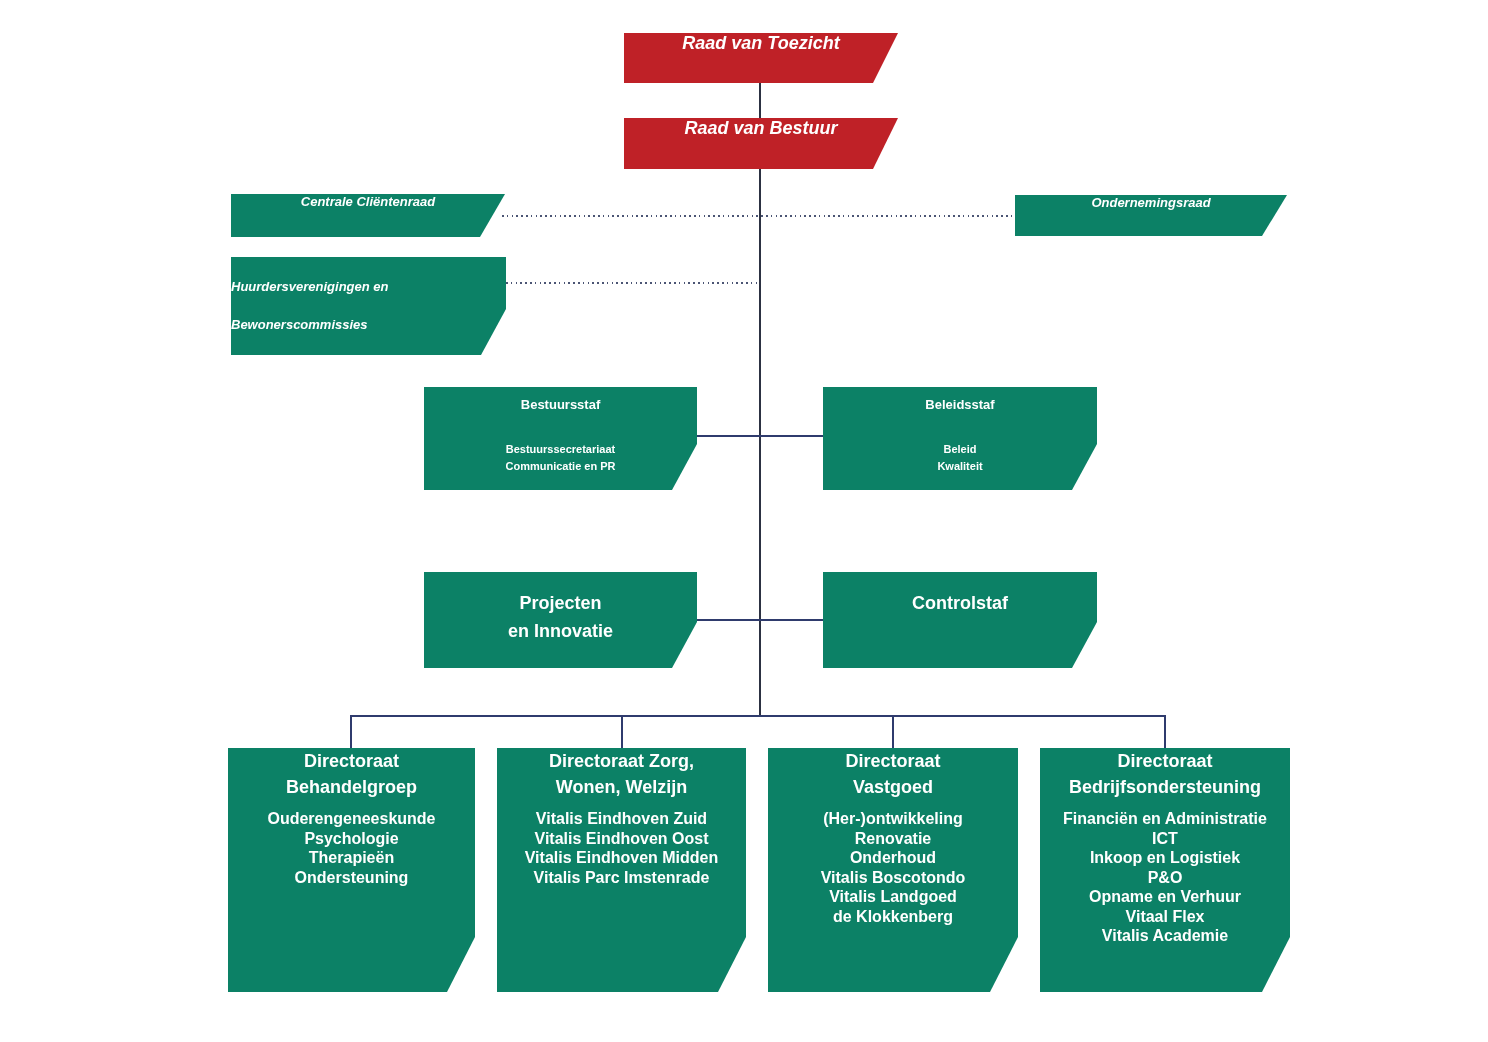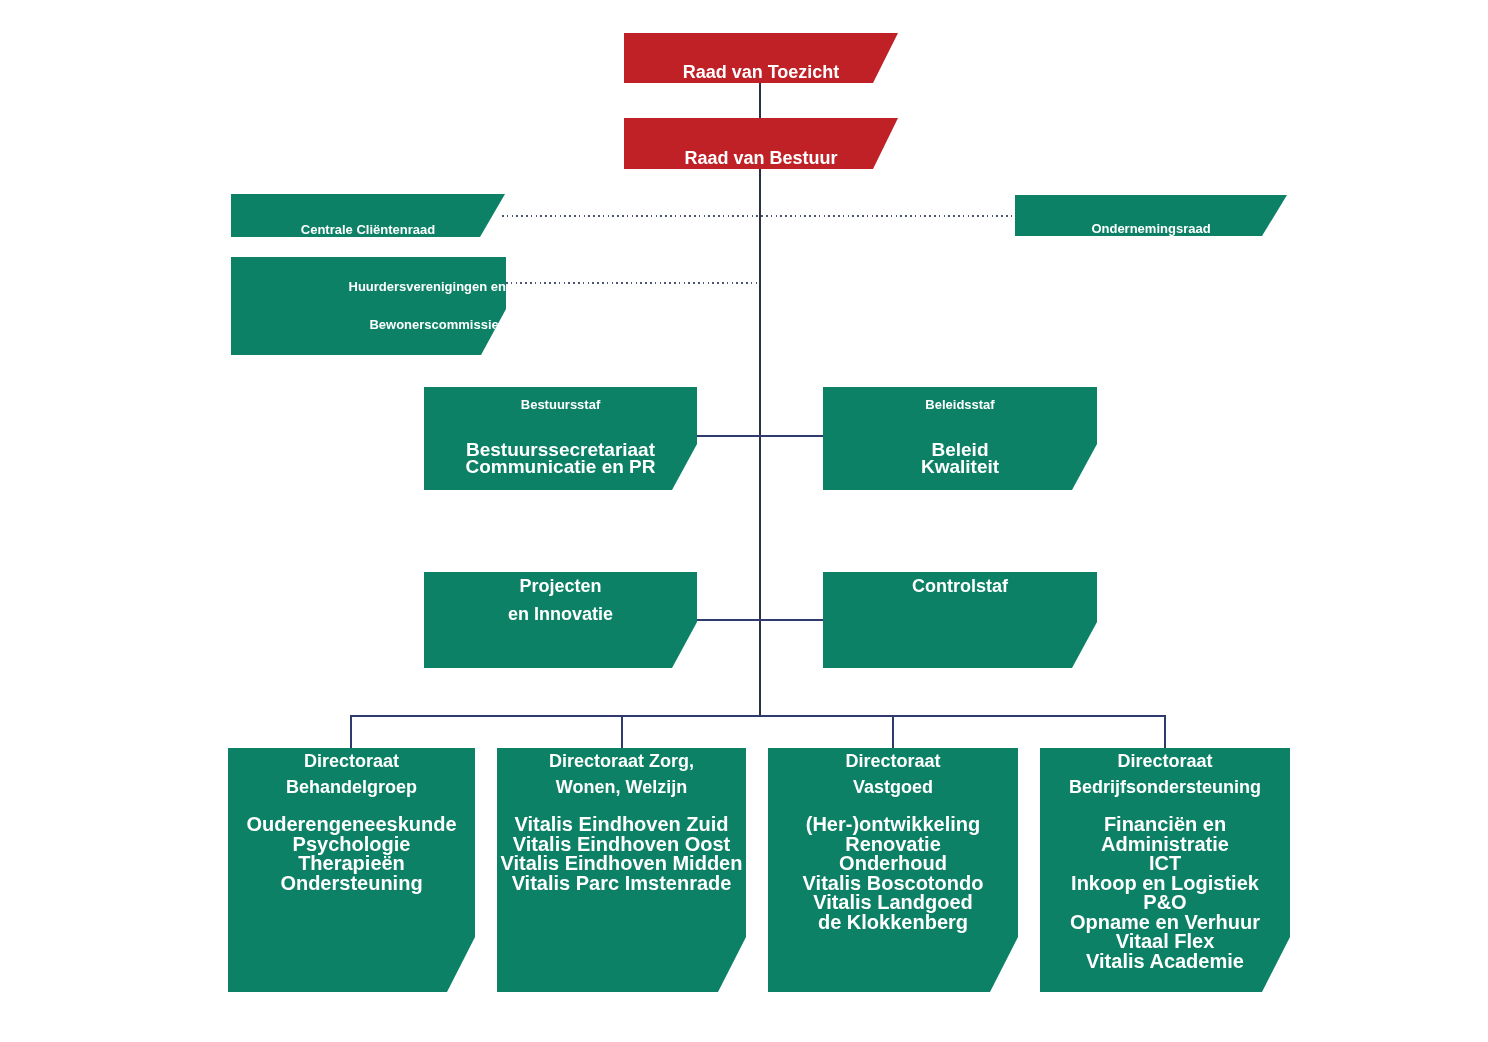--- a/index.html
+++ b/index.html
@@ -17,29 +17,29 @@
     box-sizing:border-box;
     text-align:center;
   }
   .red{background:var(--red,#bf2127);}
   .green{background:var(--green,#0c8166);}
   
   .bevel-full{clip-path:polygon(0 0,100% 0,calc(100% - 25px) 100%,0 100%);}
   
   .bevel-corner{clip-path:polygon(0 0,100% 0,100% calc(100% - 46px),calc(100% - 25px) 100%,0 100%);}
   .bevel-corner-lg{clip-path:polygon(0 0,100% 0,100% calc(100% - 55px),calc(100% - 28px) 100%,0 100%);}
-  .center-flex{display:flex;align-items:flex-end;justify-content:center;}
+  .center-flex{display:flex;align-items:flex-start;justify-content:center;font-style:italic;}
   .fs18{font-size:18px;}
   .fs17{font-size:13px;}
   .huurders{flex-direction:column;line-height:38px;font-size:13px;}
   .staff-title{margin-top:9px;font-size:13px;line-height:17px;}
-  .staff-items{margin-top:28px;font-size:19px;line-height:17px;}
-  .tall-title{font-size:18px;line-height:28px;}
+  .staff-items{margin-top:28px;font-size:11px;line-height:17px;}
+  .tall-title{padding-top:17px;font-size:18px;line-height:28px;}
   .dir-title{font-size:18px;line-height:26px;}
-  .dir-items{margin-top:15px;font-size:20px;line-height:19.5px;}
+  .dir-items{margin-top:9px;font-size:16px;line-height:19.5px;}
   .vline,.hline{position:absolute;}
   .trunk{width:2px;background:var(--trunk,#2c3142);}
   .branch-v{width:2px;background:var(--line,#2f3b6d);}
   .branch-h{height:2px;background:var(--line,#2f3b6d);}
   .dotted{
     height:2px;
     background-image:repeating-linear-gradient(to right,var(--dotted,#4b5574) 0 1.6px,transparent 1.6px 4.8px);
   }
 </style>
 </head>

